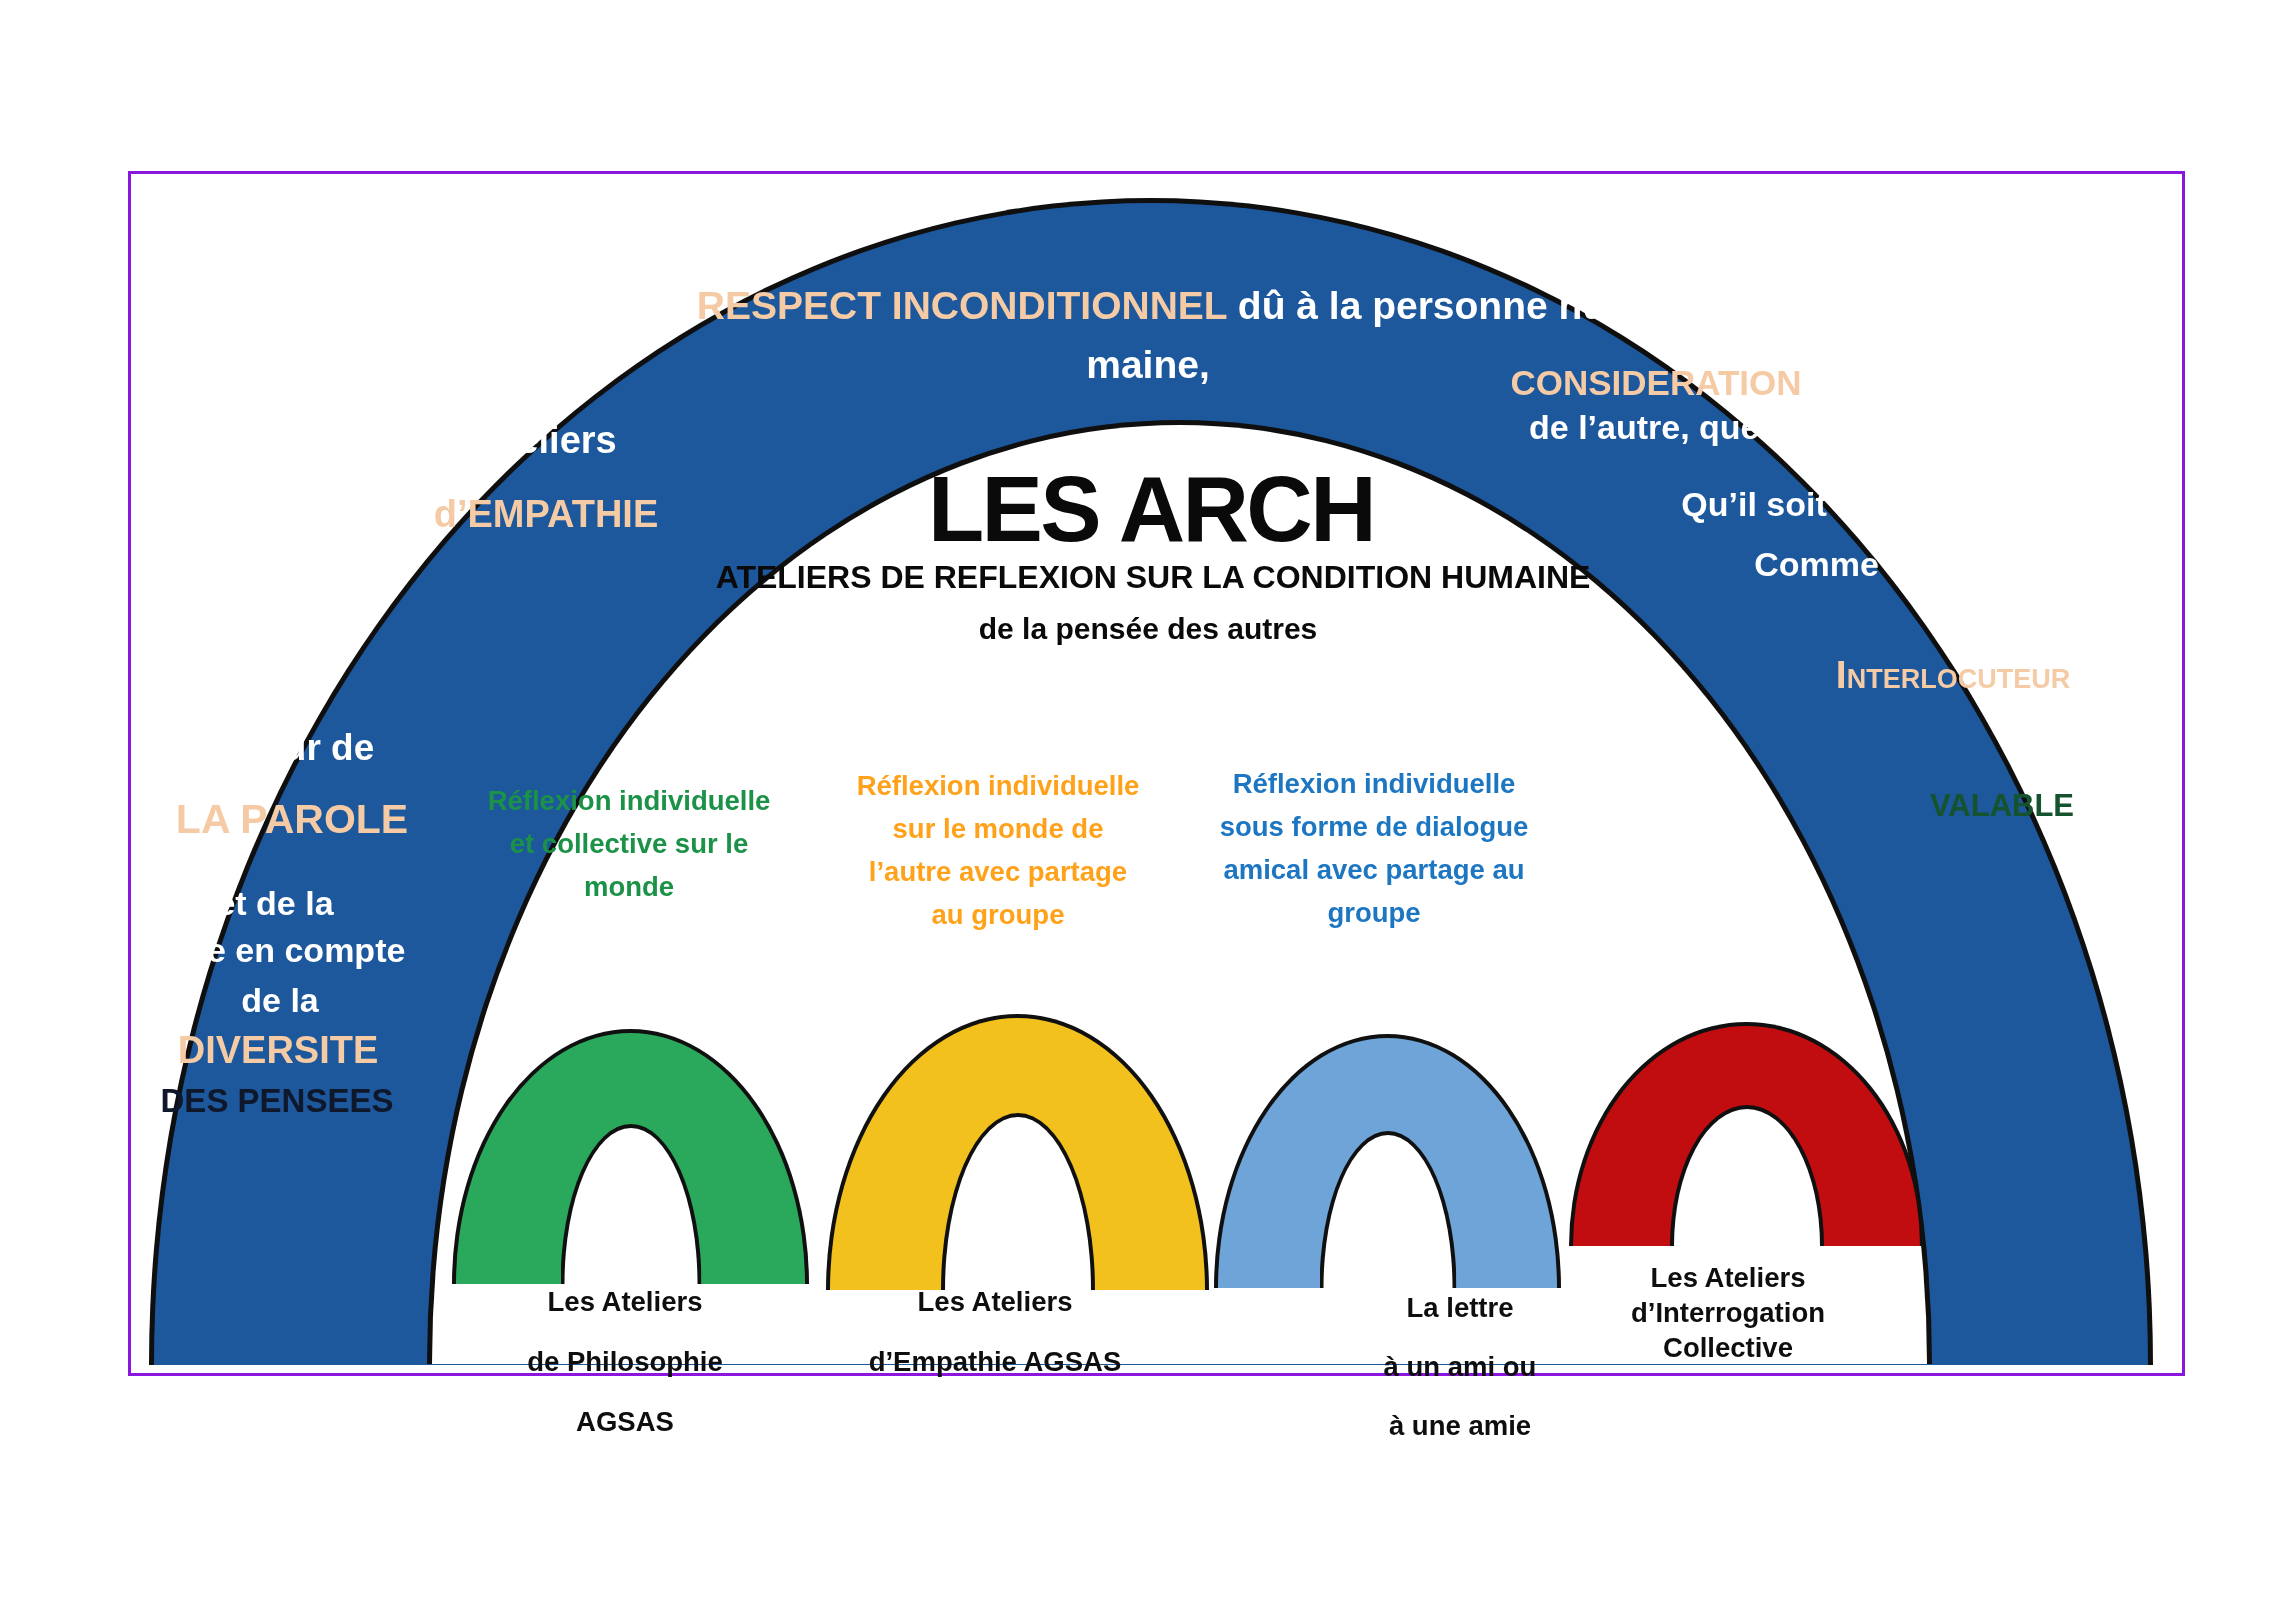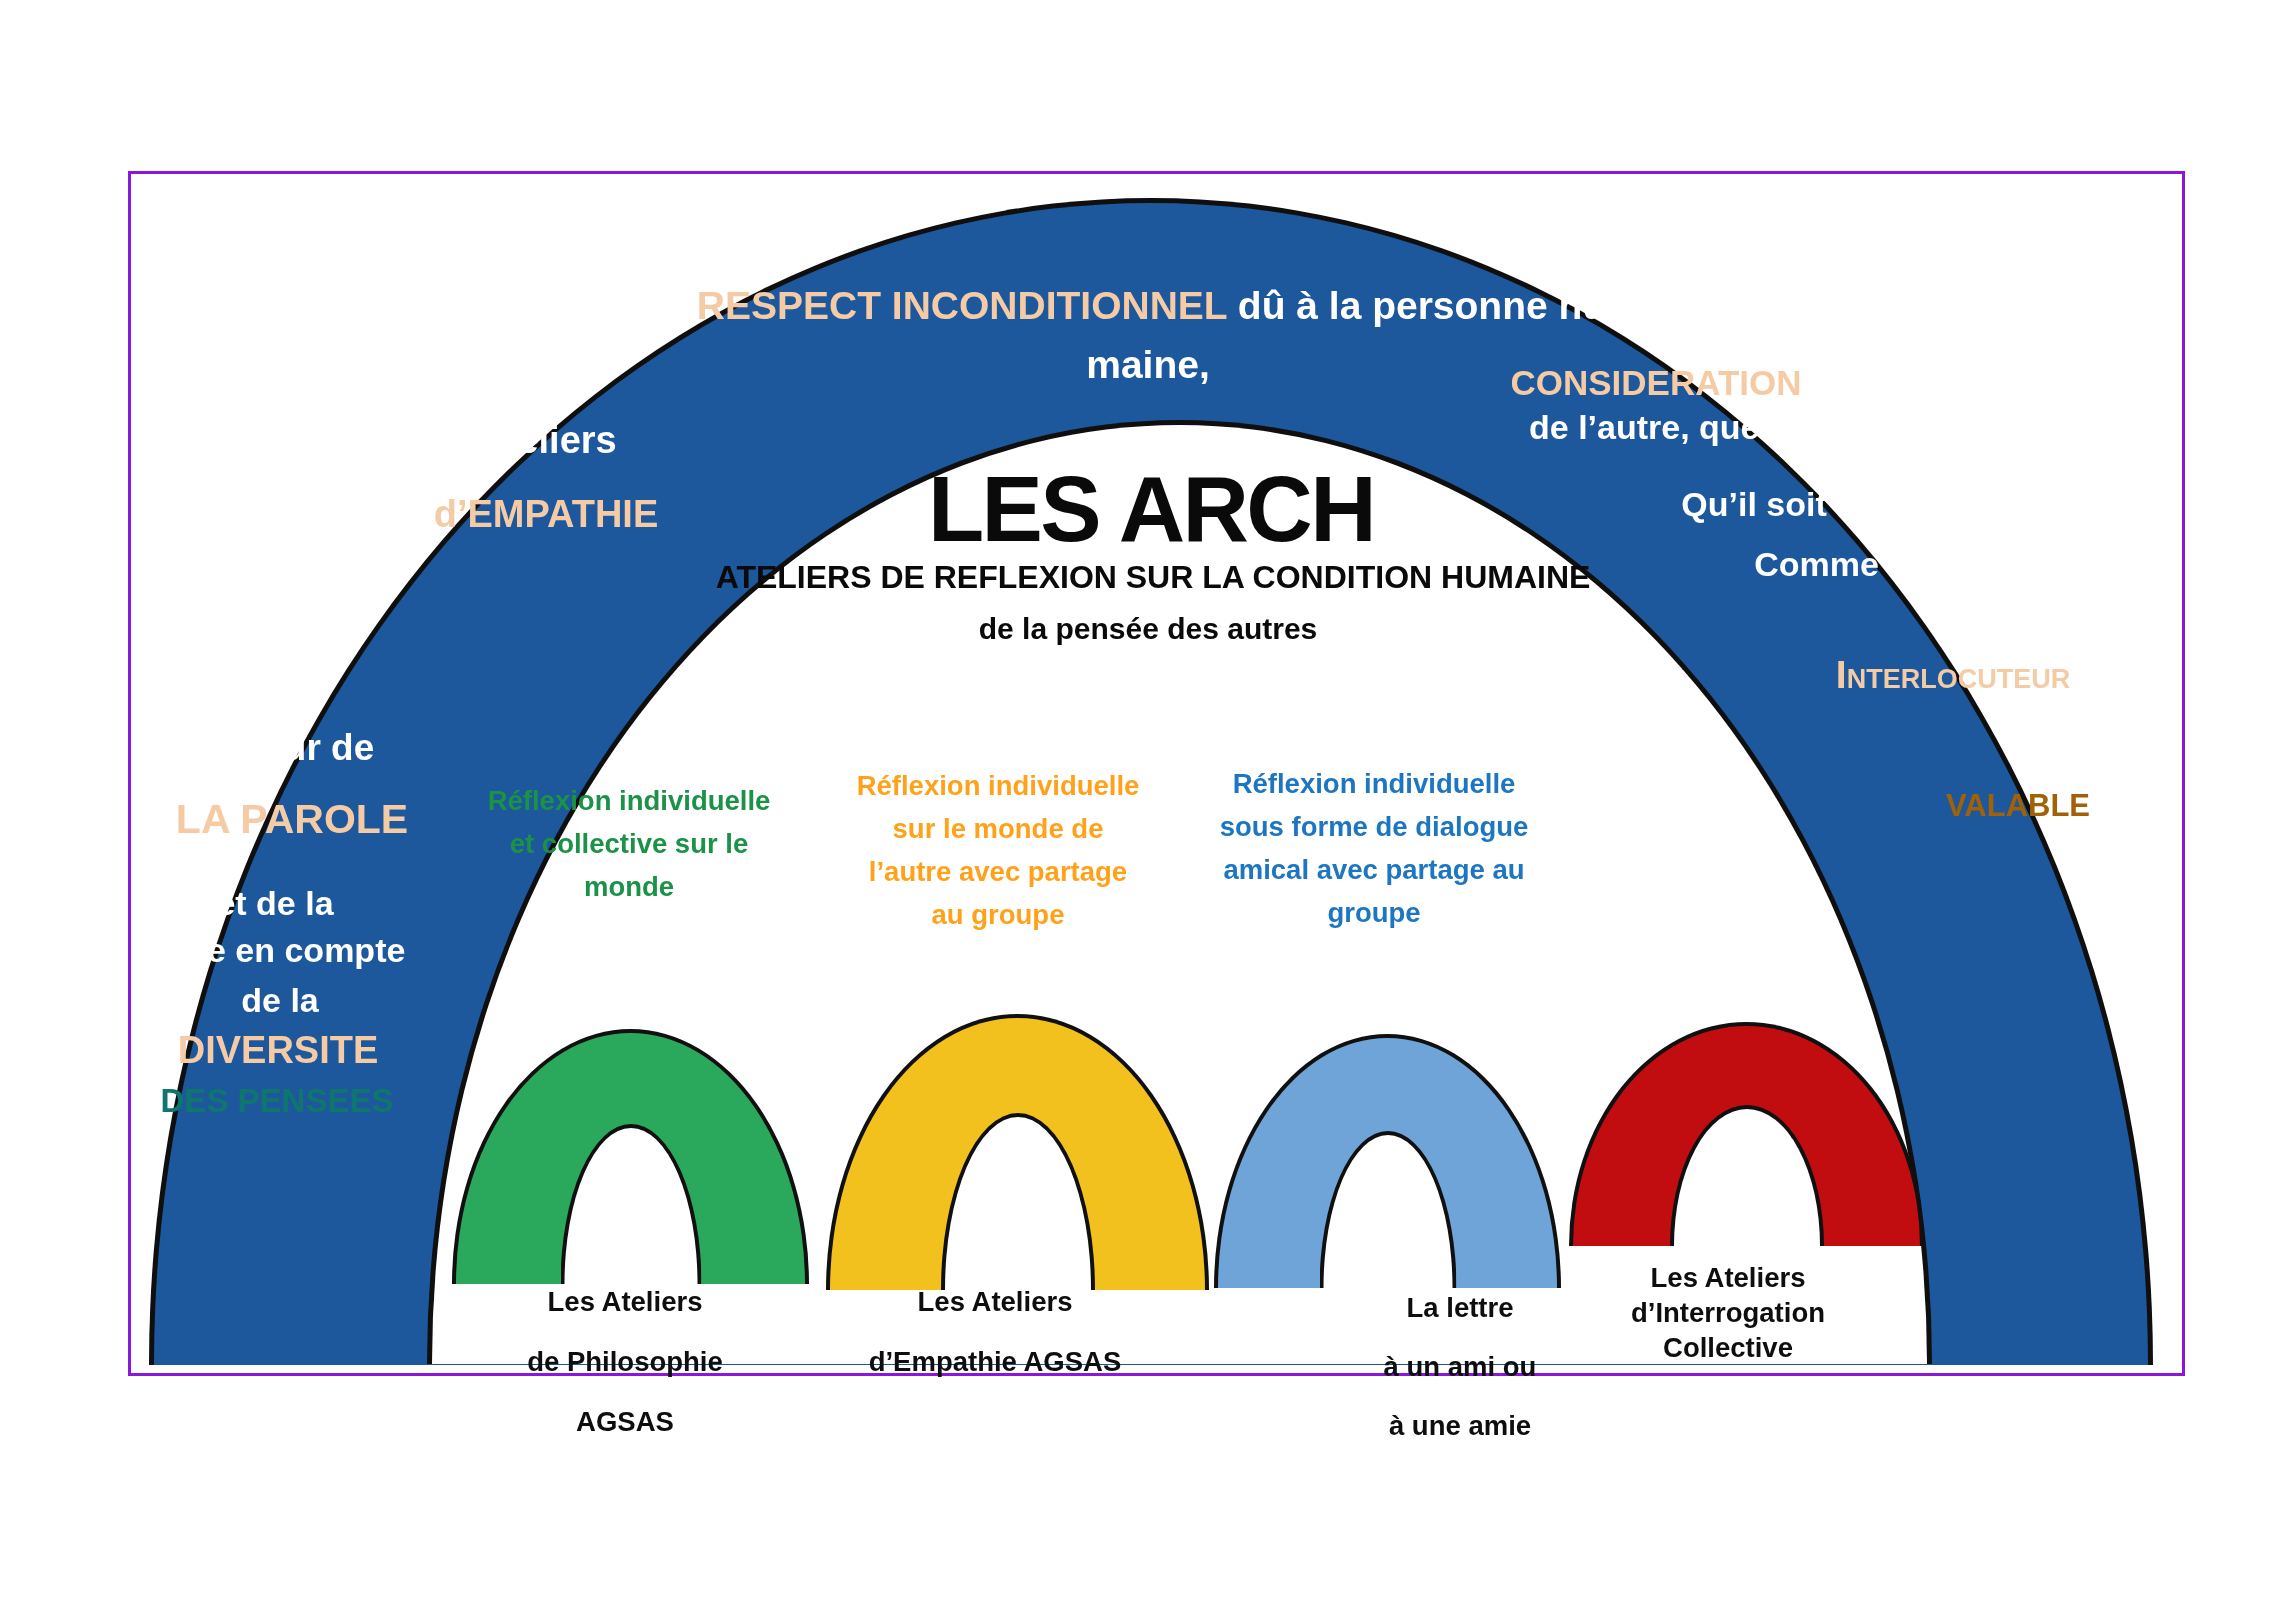--- a/index.html
+++ b/index.html
@@ -106,29 +106,29 @@
   <div class="t" id="t-top2">maine,</div>
 
   <div class="t" id="t-dyn1">Ateliers</div>
   <div class="t" id="t-dyn2" style="color: rgb(245, 203, 166);">d’EMPATHIE</div>
 
   <div class="t" id="t-con1" style="color: rgb(245, 203, 166);">CONSIDERATION</div>
   <div class="t" id="t-con2">de l’autre, quel</div>
   <div class="t" id="t-con3">Qu’il soit</div>
   <div class="t" id="t-con4">Comme un</div>
   <div class="t" id="t-con5" style="color: rgb(245, 203, 166);">Interlocuteur</div>
-  <div class="t" id="t-con6" style="color: #a16207; margin-left: 16px;">VALABLE</div>
+  <div class="t" id="t-con6" style="color: #14532d;">VALABLE</div>
 
   <div class="t" id="t-l1">Valeur de</div>
   <div class="t" id="t-l2" style="color: rgb(245, 203, 166);">LA PAROLE</div>
   <div class="t" id="t-l3">et de la</div>
   <div class="t" id="t-l4">prise en compte</div>
   <div class="t" id="t-l5">de la</div>
   <div class="t" id="t-l6" style="color: rgb(245, 203, 166);">DIVERSITE</div>
-  <div class="t" id="t-l7" style="color: #0f766e;">DES PENSEES</div>
+  <div class="t" id="t-l7" style="color: #0f172a;">DES PENSEES</div>
 
   <div class="t" id="t-title">LES ARCH</div>
   <div class="t" id="t-subtitle">ATELIERS DE REFLEXION SUR LA CONDITION HUMAINE</div>
   <div class="blk" id="t-intro">
     <div>de la pensée des autres</div>
   </div>
 
   <div class="blk desc" id="d-g" style="color: rgb(27, 146, 71);">
     <div>Réflexion individuelle</div>
     <div>et collective sur le</div>

